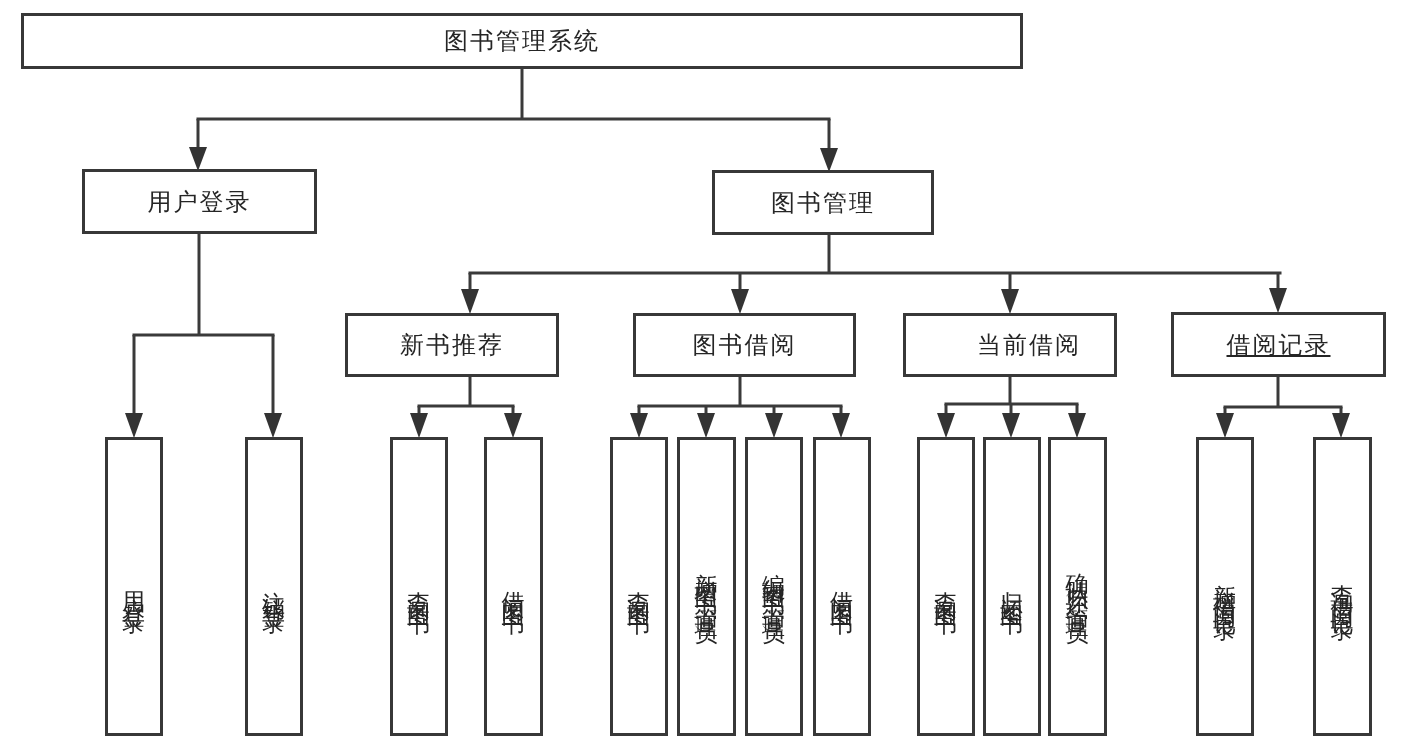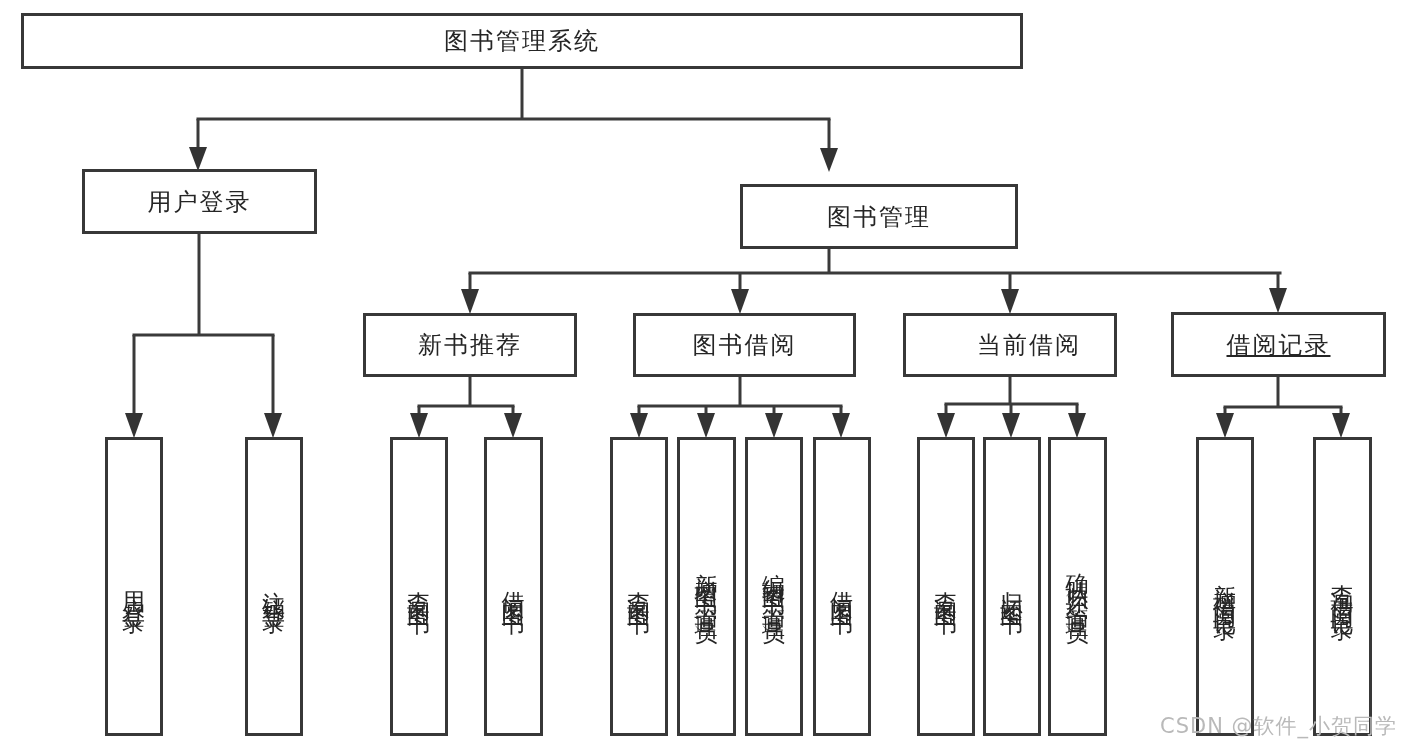--- a/index.html
+++ b/index.html
@@ -126,25 +126,25 @@
     </g>
   </svg>
 
   <div class="node hbox" style="left:21px; top:13px; width:1002px; height:56px;">
     <span>图书管理系统</span>
   </div>
 
   <div class="node hbox" style="left:82px; top:169px; width:235px; height:65px;">
     <span>用户登录</span>
   </div>
-  <div class="node hbox" style="left:712px; top:184px; width:278px; height:65px;margin-left:28px;">
+  <div class="node hbox" style="left:712px; top:170px; width:222px; height:65px;">
     <span>图书管理</span>
   </div>
 
-  <div class="node hbox" style="left:363px; top:313px; width:214px; height:64px;">
+  <div class="node hbox" style="left:345px; top:313px; width:214px; height:64px;">
     <span>新书推荐</span>
   </div>
   <div class="node hbox" style="left:633px; top:313px; width:223px; height:64px;">
     <span>图书借阅</span>
   </div>
   <div class="node hbox" style="left:903px; top:313px; width:214px; height:64px;padding-left:38px;">
     <span>当前借阅</span>
   </div>
   <div class="node hbox" style="left:1171px; top:312px; width:215px; height:65px;text-decoration:underline;">
     <span>借阅记录</span>
@@ -187,15 +187,14 @@
     <span class="vlabel">确认归还（管理员）</span>
   </div>
 
   <div class="node vbox" style="left:1196px; top:437px; width:58px; height:299px;">
     <span class="vlabel">新增借阅记录</span>
   </div>
   <div class="node vbox" style="left:1313px; top:437px; width:59px; height:299px;">
     <span class="vlabel">查询借阅记录</span>
   </div>
 
-  <div class="watermark">CSDN @软件_小贺同学</div>
 
 </div>
 
 </body></html>

